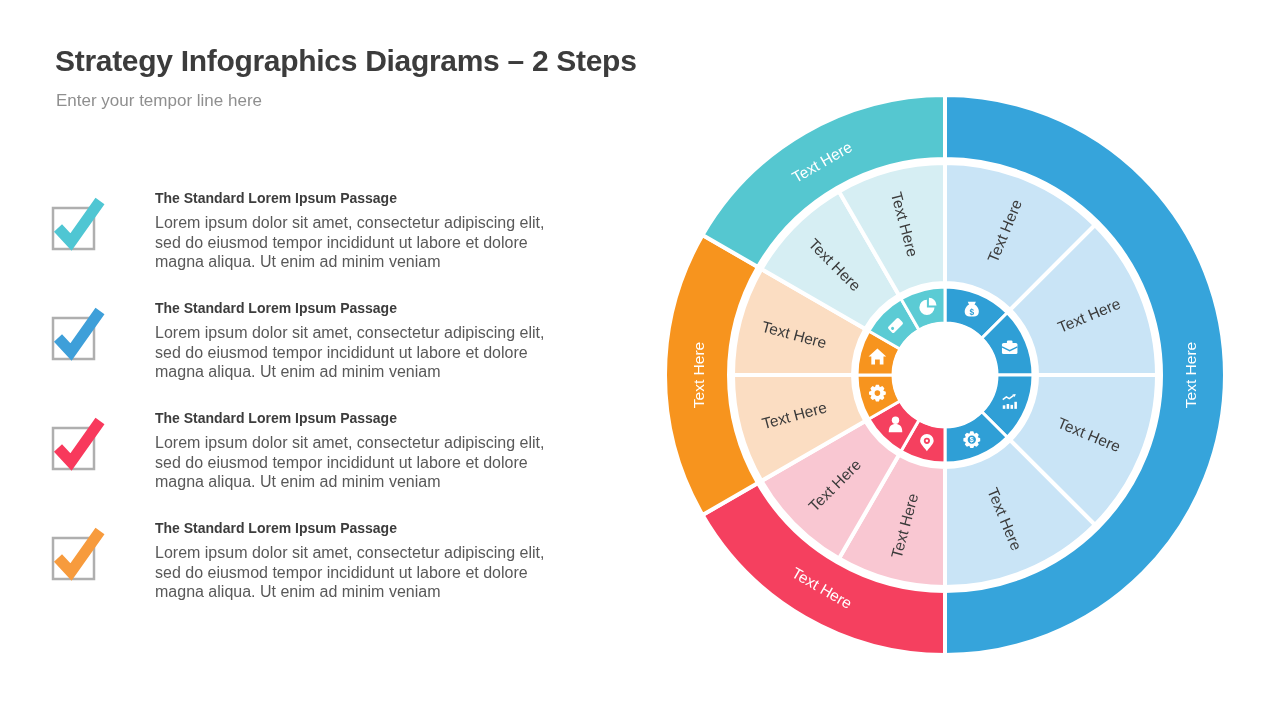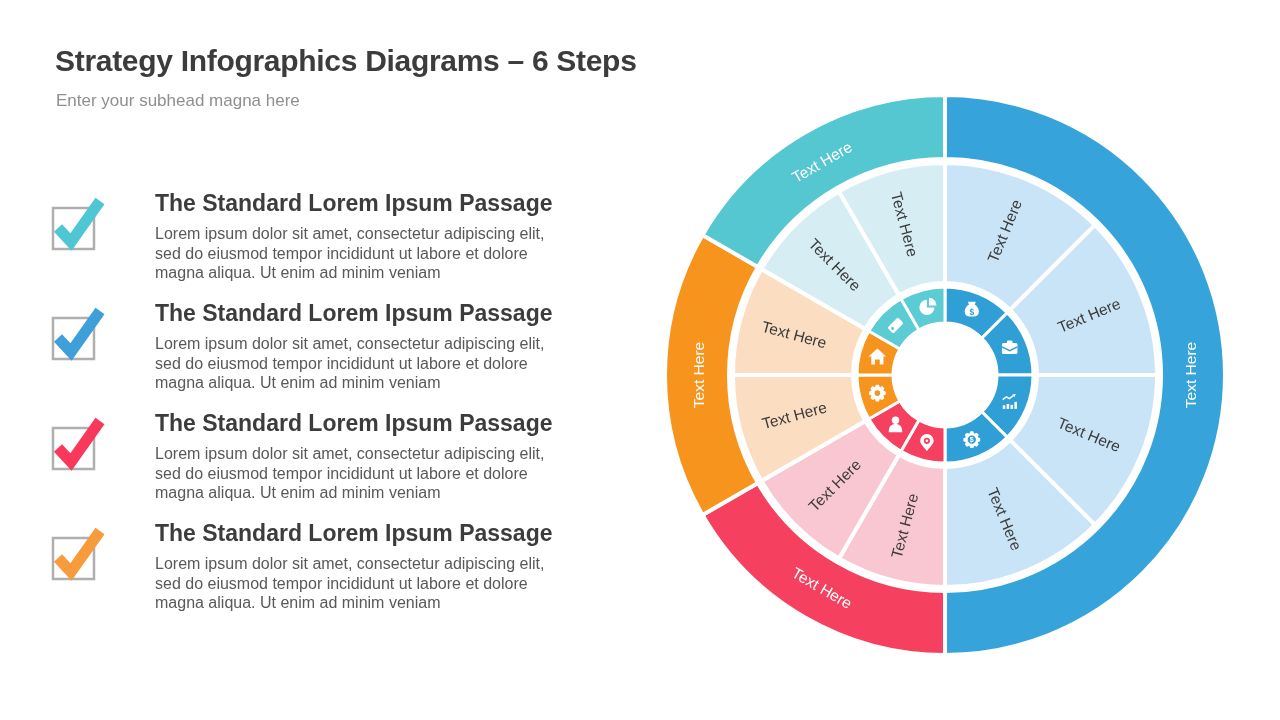--- a/index.html
+++ b/index.html
@@ -11,30 +11,30 @@
   .title{
     position:absolute;left:55px;top:44px;margin:0;
     font-size:30px;font-weight:bold;color:#3c3c3c;letter-spacing:-0.3px;
   }
   .subhead{
     position:absolute;left:56px;top:91px;margin:0;
     font-size:17px;color:#8f8f8f;
   }
   .item{position:absolute;left:52px;width:510px;}
   .item .check{position:absolute;left:-2px;top:2px;}
-  .item h3{margin:0 0 7px 103px;font-size:23px;font-weight:bold;color:#3c3c3c;}
+  .item h3{margin:0 0 7px 103px;font-size:14px;font-weight:bold;color:#3c3c3c;}
   .item p{margin:0 0 0 103px;width:402px;font-size:16px;line-height:19.5px;color:#595959;}
   .diagram{position:absolute;left:645px;top:75px;width:600px;height:600px;}
   svg text{font-family:"Liberation Sans", sans-serif;}
 </style>
 </head>
 <body>
 
-<h1 class="title">Strategy Infographics Diagrams – 6 Steps</h1>
-<p class="subhead">Enter your subhead magna here</p>
+<h1 class="title">Strategy Infographics Diagrams – 2 Steps</h1>
+<p class="subhead">Enter your tempor line here</p>
 
 <div id="items">
     <div class="item" style="top: 190px;">
       <svg width="58" height="60" class="check">
         <rect x="3" y="16" width="41" height="41" fill="#ffffff" stroke="#AFAFAF" stroke-width="2.5"></rect>
         <polyline points="8,36 21,50 50,9" fill="none" stroke="#4FC6D3" stroke-width="11"></polyline>
       </svg>
       <h3>The Standard Lorem Ipsum Passage</h3>
       <p>Lorem ipsum dolor sit amet, consectetur adipiscing elit, sed do eiusmod tempor incididunt ut labore et dolore magna aliqua. Ut enim ad minim veniam</p>
     </div>

